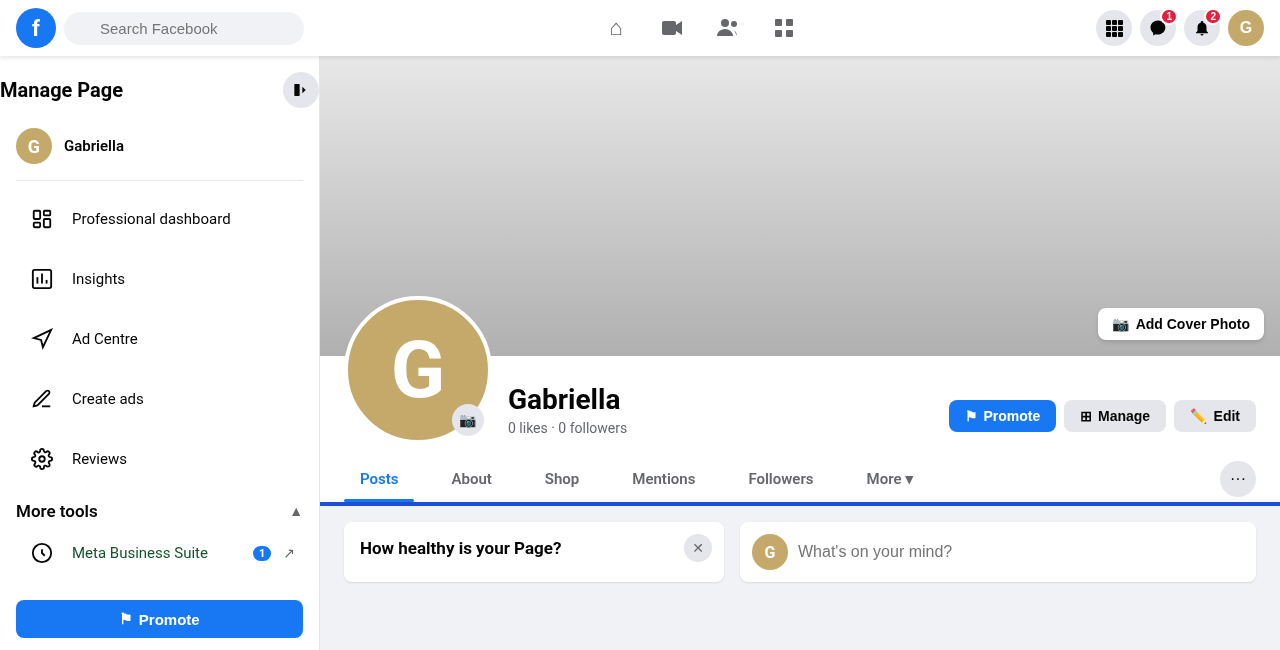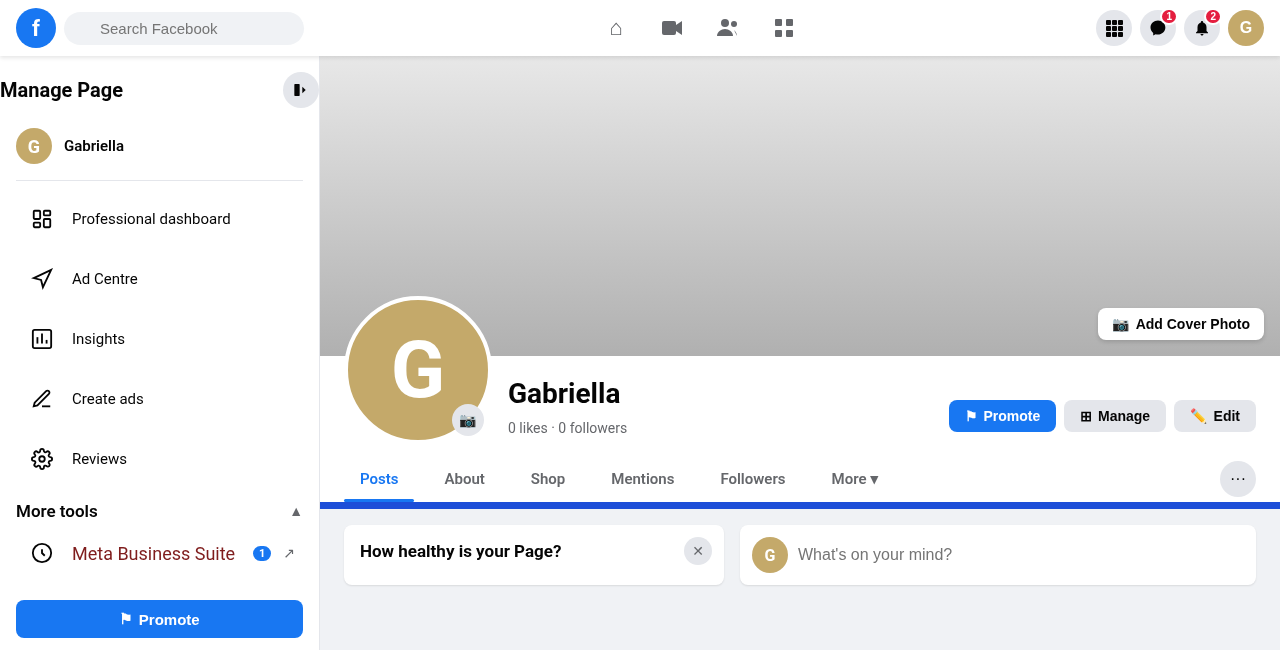--- a/index.html
+++ b/index.html
@@ -213,22 +213,22 @@
       gap: 12px;
       border-radius: 8px;
     }
     .meta-business-icon {
       width: 36px; height: 36px;
       display: flex; align-items: center; justify-content: center;
       font-size: 20px;
       color: #050505;
     }
     .meta-business-label {
-      font-size: 18px;
-      color: #7f1d1d;
+      font-size: 15px;
+      color: #14532d;
       flex: 1;
     }
     .meta-badge {
       background: #1877f2;
       color: white;
       font-size: 11px;
       font-weight: bold;
       border-radius: 10px;
       padding: 1px 6px;
       min-width: 18px;
@@ -335,21 +335,21 @@
       padding-bottom: 8px;
     }
     .profile-name {
       font-size: 28px;
       font-weight: 700;
       color: #050505;
     }
     .profile-stats {
       font-size: 14px;
       color: #65676b;
-      margin-top: 10px;
+      margin-top: 4px;
     }
     .profile-actions {
       display: flex;
       gap: 8px;
       align-items: center;
       padding-bottom: 12px;
     }
     .btn-promote {
       background: #1877f2;
       color: white;
@@ -380,25 +380,25 @@
       padding: 8px 16px;
       font-size: 14px;
       font-weight: 600;
       cursor: pointer;
       display: flex; align-items: center; gap: 6px;
     }
 
     
     .page-tabs {
       background: white;
-      border-bottom: 7px solid #1d4ed8;
+      border-bottom: 4px solid #1d4ed8;
       display: flex;
       align-items: center;
       padding: 0 24px;
-      gap: 14px;
+      gap: 21px;
     }
     .tab-item {
       padding: 14px 16px;
       font-size: 15px;
       font-weight: 600;
       color: #65676b;
       cursor: pointer;
       position: relative;
       border-radius: 8px;
     }
@@ -600,36 +600,36 @@
             <rect x="14" y="12" width="7" height="9" rx="1"></rect>
             <rect x="3" y="16" width="7" height="5" rx="1"></rect>
           </svg>
       </div>
       <span class="sidebar-nav-label">Professional dashboard</span>
     </div>
 
     <div class="sidebar-nav-item">
       <div class="sidebar-nav-icon">
         <svg width="22" height="22" viewBox="0 0 24 24" fill="none" stroke="#050505" stroke-width="2">
-            <path d="M3 11l19-9-9 19-2-8-8-2z"></path>
-          </svg>
-      </div>
-      <span class="sidebar-nav-label">Ad Centre</span>
-    </div>
-
-    <div class="sidebar-nav-item">
-      <div class="sidebar-nav-icon">
-        <svg width="22" height="22" viewBox="0 0 24 24" fill="none" stroke="#050505" stroke-width="2">
             <rect x="2" y="2" width="20" height="20" rx="2"></rect>
             <line x1="7" y1="17" x2="7" y2="10"></line>
             <line x1="12" y1="17" x2="12" y2="6"></line>
             <line x1="17" y1="17" x2="17" y2="13"></line>
           </svg>
       </div>
       <span class="sidebar-nav-label">Insights</span>
+    </div>
+
+    <div class="sidebar-nav-item">
+      <div class="sidebar-nav-icon">
+        <svg width="22" height="22" viewBox="0 0 24 24" fill="none" stroke="#050505" stroke-width="2">
+            <path d="M3 11l19-9-9 19-2-8-8-2z"></path>
+          </svg>
+      </div>
+      <span class="sidebar-nav-label">Ad Centre</span>
     </div>
 
     <div class="sidebar-nav-item">
       <div class="sidebar-nav-icon">
         <svg width="22" height="22" viewBox="0 0 24 24" fill="none" stroke="#050505" stroke-width="2">
             <path d="M12 20h9"></path>
             <path d="M16.5 3.5a2.121 2.121 0 013 3L7 19l-4 1 1-4L16.5 3.5z"></path>
           </svg>
       </div>
       <span class="sidebar-nav-label">Create ads</span>

